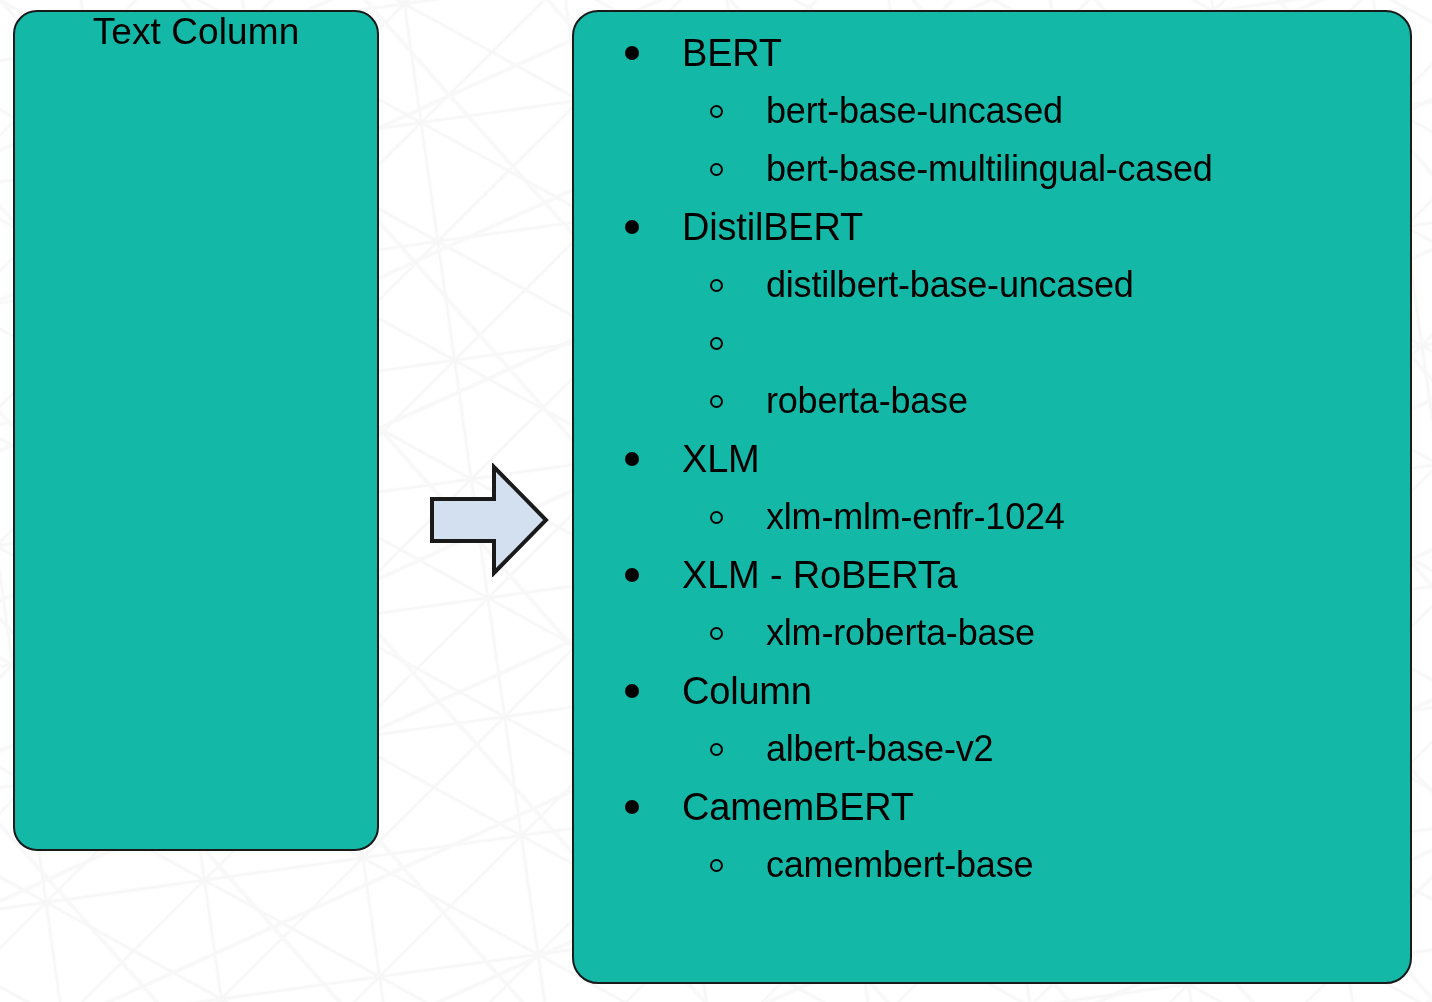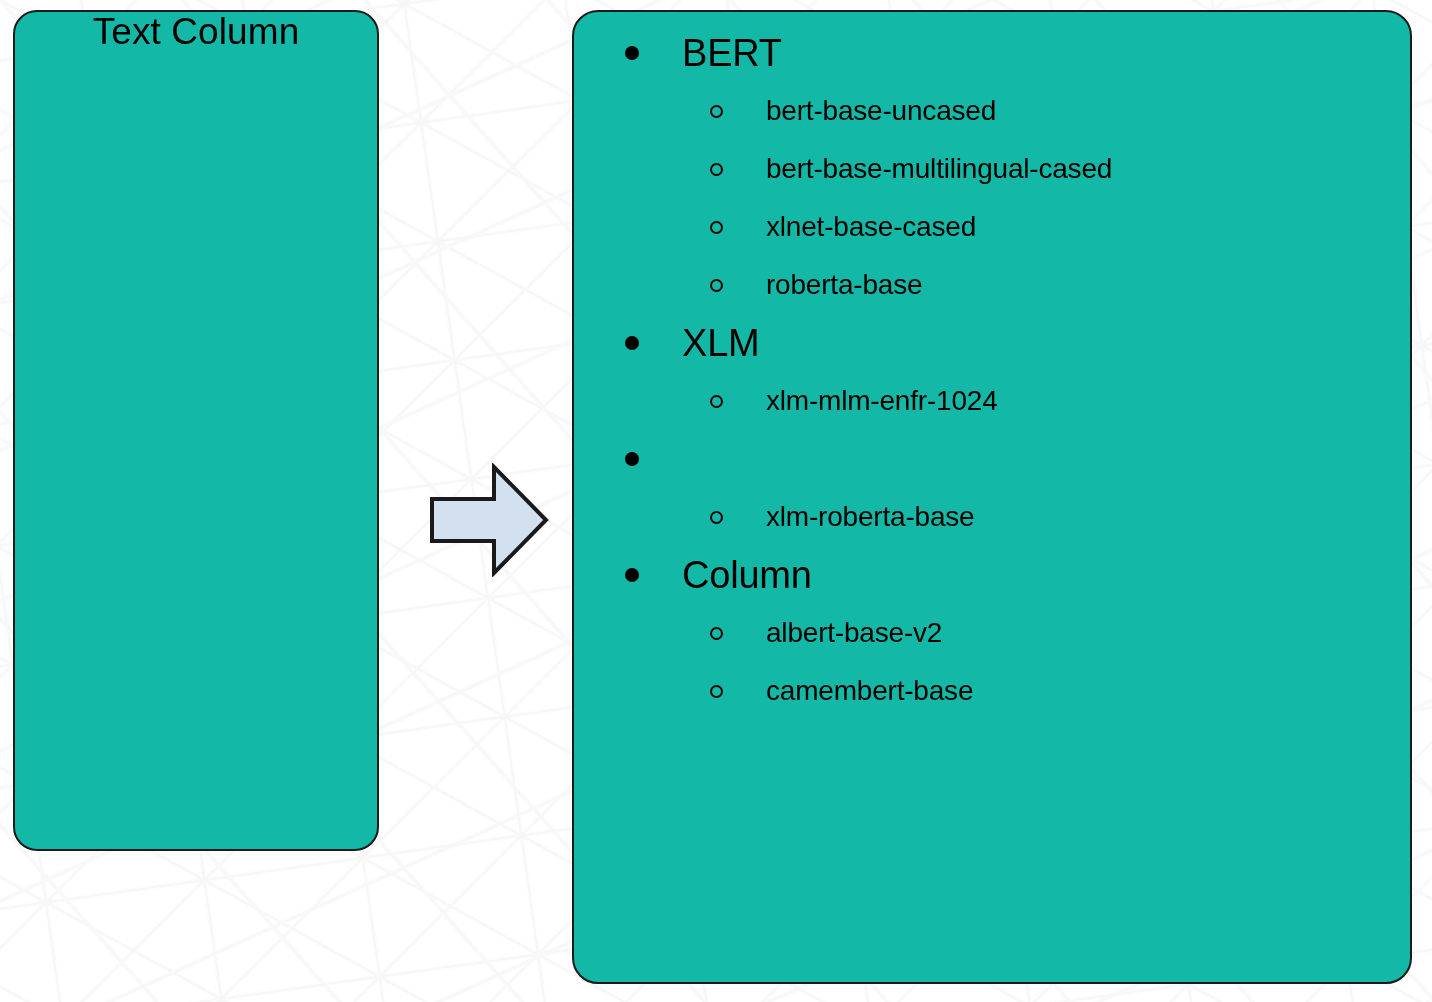--- a/index.html
+++ b/index.html
@@ -101,21 +101,21 @@
     width: 13px;
     height: 13px;
     border-radius: 50%;
     border: 2px solid #000000;
     background: transparent;
     box-sizing: border-box;
   }
   .child-label {
     position: absolute;
     left: 192px;
-    font-size: 28px;
+    font-size: 36px;
     color: #000000;
     white-space: nowrap;
     letter-spacing: -0.2px;
   }
 
   #flow-arrow {
     position: absolute;
     left: 428px;
     top: 463px;
     width: 122px;
@@ -158,23 +158,32 @@
           <div class="child-row">
             <span class="child-bullet"></span>
             <span class="child-label">bert-base-uncased</span>
           </div>
           <div class="child-row">
             <span class="child-bullet"></span>
             <span class="child-label">bert-base-multilingual-cased</span>
           </div>
         </div>
         <div class="group">
-          <div class="child-row">
-            <span class="child-bullet"></span>
-            <span class="child-label">xlnet-base-cased</span>
+          <div class="group-row">
+            <span class="group-bullet"></span>
+            <span class="group-label">DistilBERT</span>
+          </div>
+          <div class="child-row">
+            <span class="child-bullet"></span>
+            <span class="child-label">distilbert-base-uncased</span>
+          </div>
+        </div>
+        <div class="group">
+          <div class="child-row">
+            <span class="child-bullet"></span>
           </div>
         </div>
         <div class="group">
           <div class="child-row">
             <span class="child-bullet"></span>
             <span class="child-label">roberta-base</span>
           </div>
         </div>
         <div class="group">
           <div class="group-row">
@@ -182,37 +191,42 @@
             <span class="group-label">XLM</span>
           </div>
           <div class="child-row">
             <span class="child-bullet"></span>
             <span class="child-label">xlm-mlm-enfr-1024</span>
           </div>
         </div>
         <div class="group">
           <div class="group-row">
             <span class="group-bullet"></span>
+            <span class="group-label">XLM - RoBERTa</span>
           </div>
           <div class="child-row">
             <span class="child-bullet"></span>
             <span class="child-label">xlm-roberta-base</span>
           </div>
         </div>
         <div class="group">
           <div class="group-row">
             <span class="group-bullet"></span>
             <span class="group-label">Column</span>
           </div>
           <div class="child-row">
             <span class="child-bullet"></span>
             <span class="child-label">albert-base-v2</span>
           </div>
         </div>
         <div class="group">
+          <div class="group-row">
+            <span class="group-bullet"></span>
+            <span class="group-label">CamemBERT</span>
+          </div>
           <div class="child-row">
             <span class="child-bullet"></span>
             <span class="child-label">camembert-base</span>
           </div>
         </div>
       </div>
   </div>
 
 </div>
 

